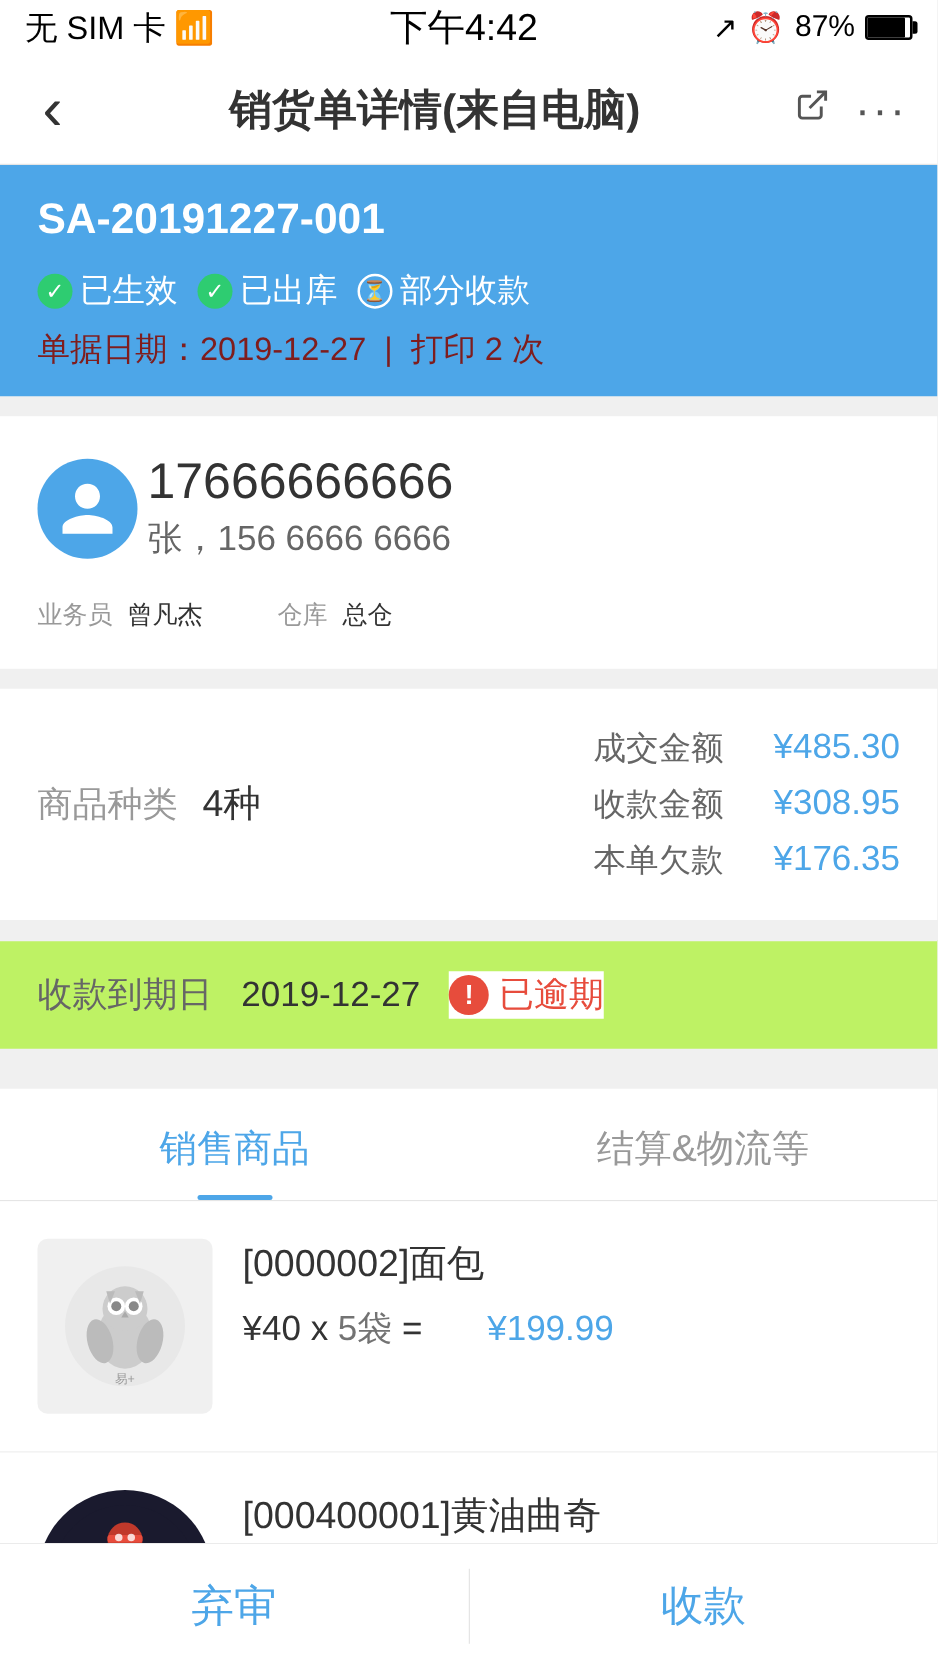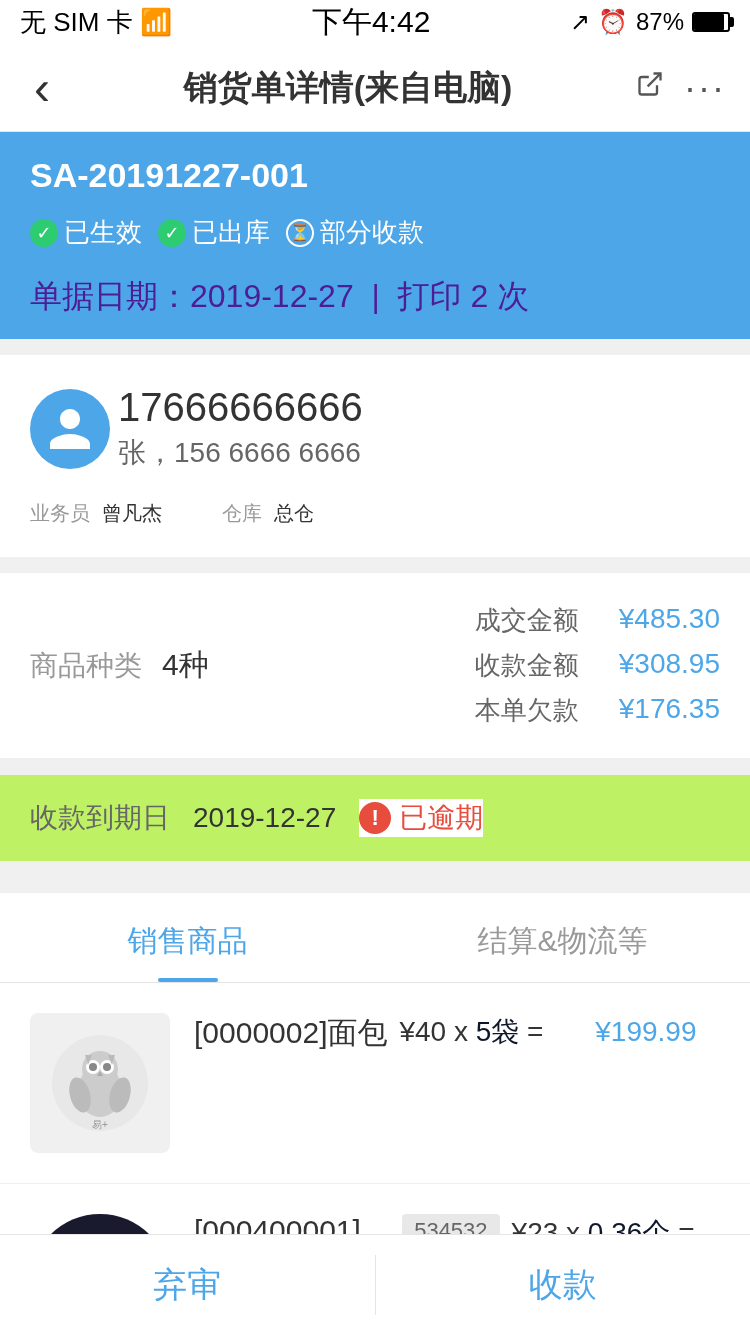--- a/index.html
+++ b/index.html
@@ -113,23 +113,23 @@
       align-items: center;
       justify-content: center;
       font-size: 18px;
       color: #fff;
     }
     .badge-icon-clock {
       background: transparent;
       border: 2px solid #fff;
     }
     .order-header-date {
-      margin-top: 25px;
-      font-size: 32px;
-      color: #4c1d95;
+      margin-top: 12px;
+      font-size: 26px;
+      color: #7f1d1d;
     }
 
     
     .customer-section {
       background: #fff;
       padding: 30px;
       margin-top: 16px;
     }
     .customer-top {
       display: flex;
@@ -308,21 +308,21 @@
       border-radius: 8px;
       flex-shrink: 0;
       display: flex;
       align-items: center;
       justify-content: center;
       overflow: hidden;
     }
     .product-info {
       flex: 1;
       display: flex;
-      flex-direction: row;
+      flex-direction: column;
       gap: 12px;
     }
     .product-name {
       font-size: 30px;
       color: #333;
       font-weight: 500;
     }
     .product-tag {
       display: inline-block;
       background: #e8e8e8;
@@ -330,21 +330,21 @@
       font-size: 22px;
       padding: 4px 12px;
       border-radius: 4px;
       width: fit-content;
     }
     .product-price-row {
       font-size: 28px;
       color: #333;
     }
     .product-qty {
-      color: #0f172a;
+      color: #737373;
     }
     .product-total {
       color: #4da6e8;
       font-weight: 500;
       margin-left: 44px;
     }
 
     
     .bottom-bar {
       position: fixed;

